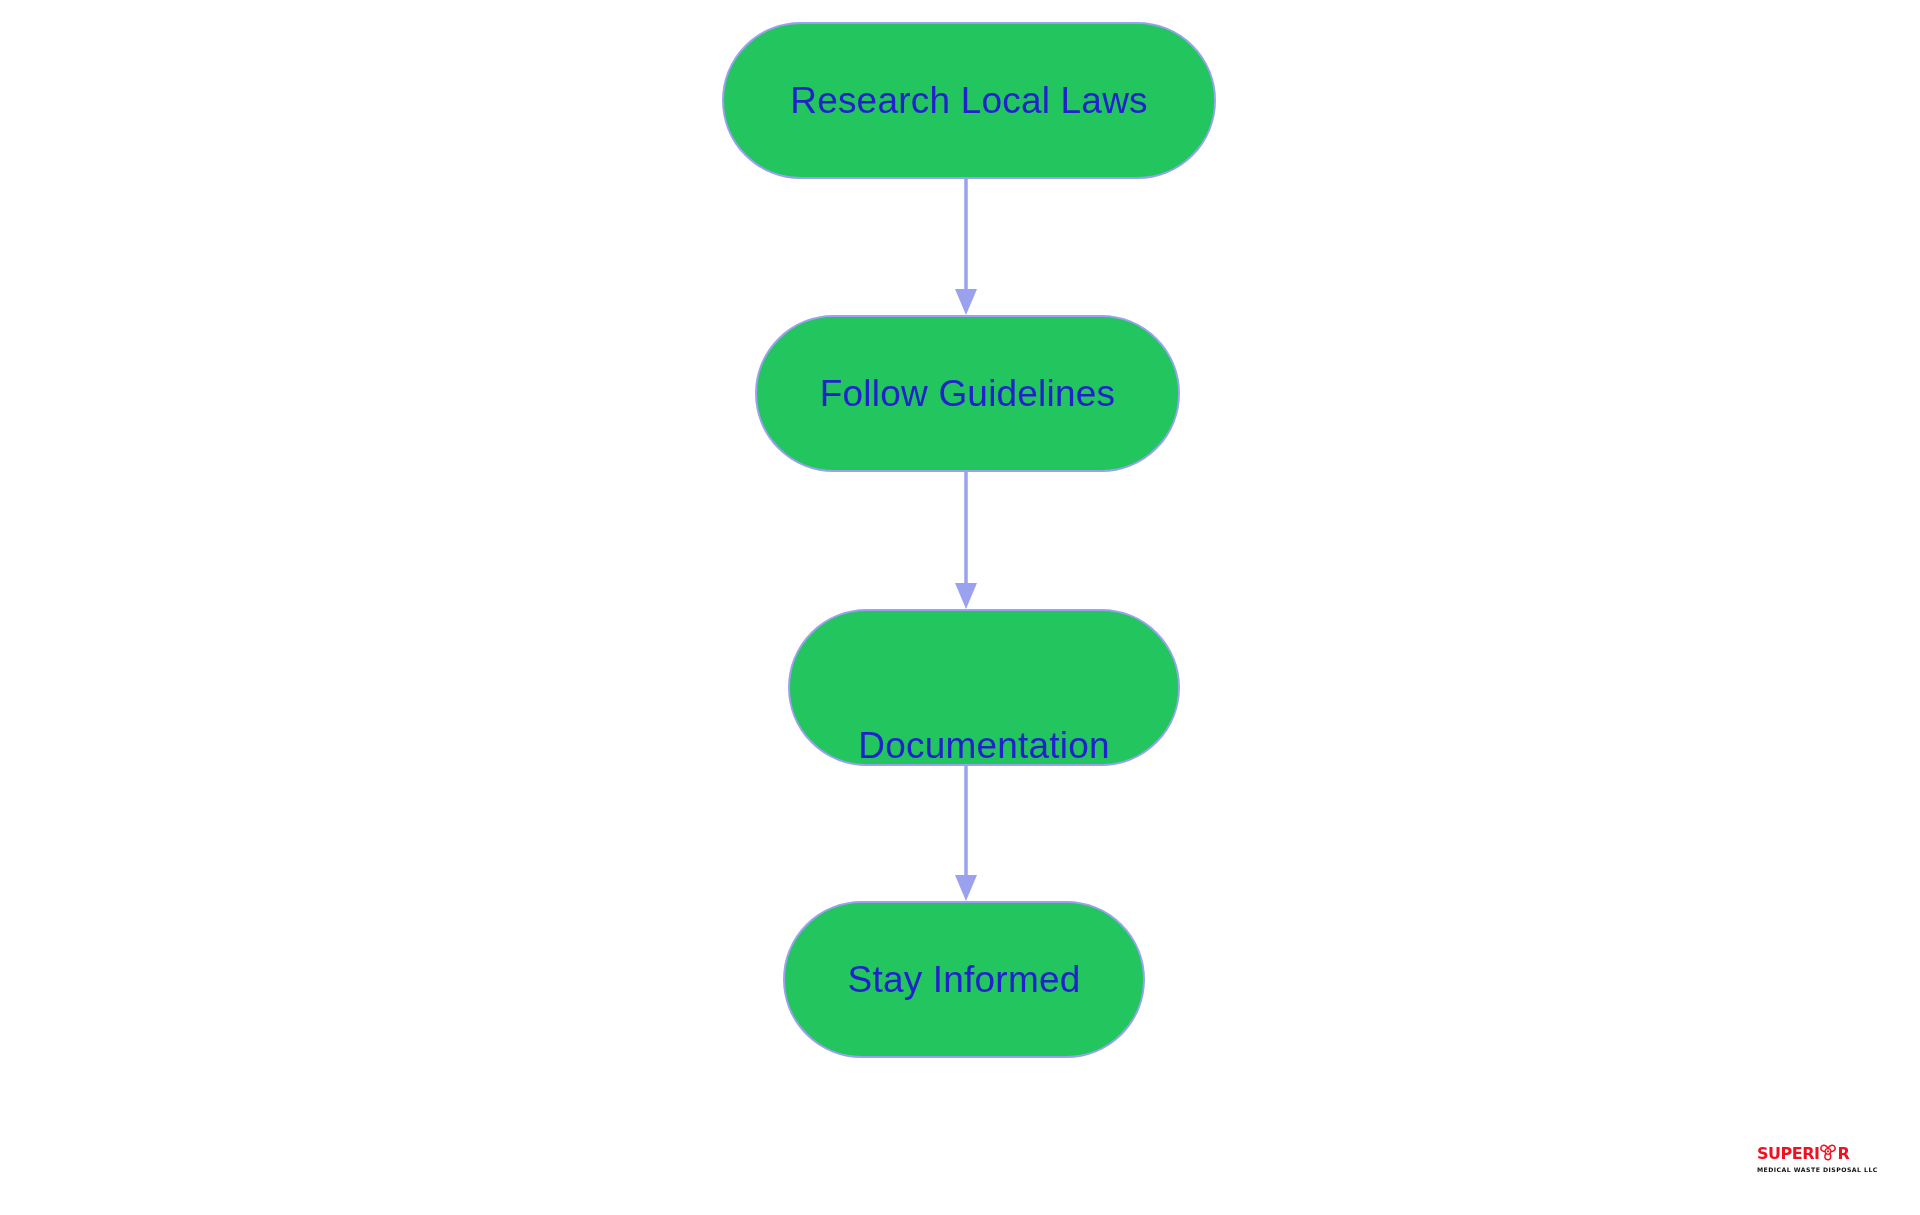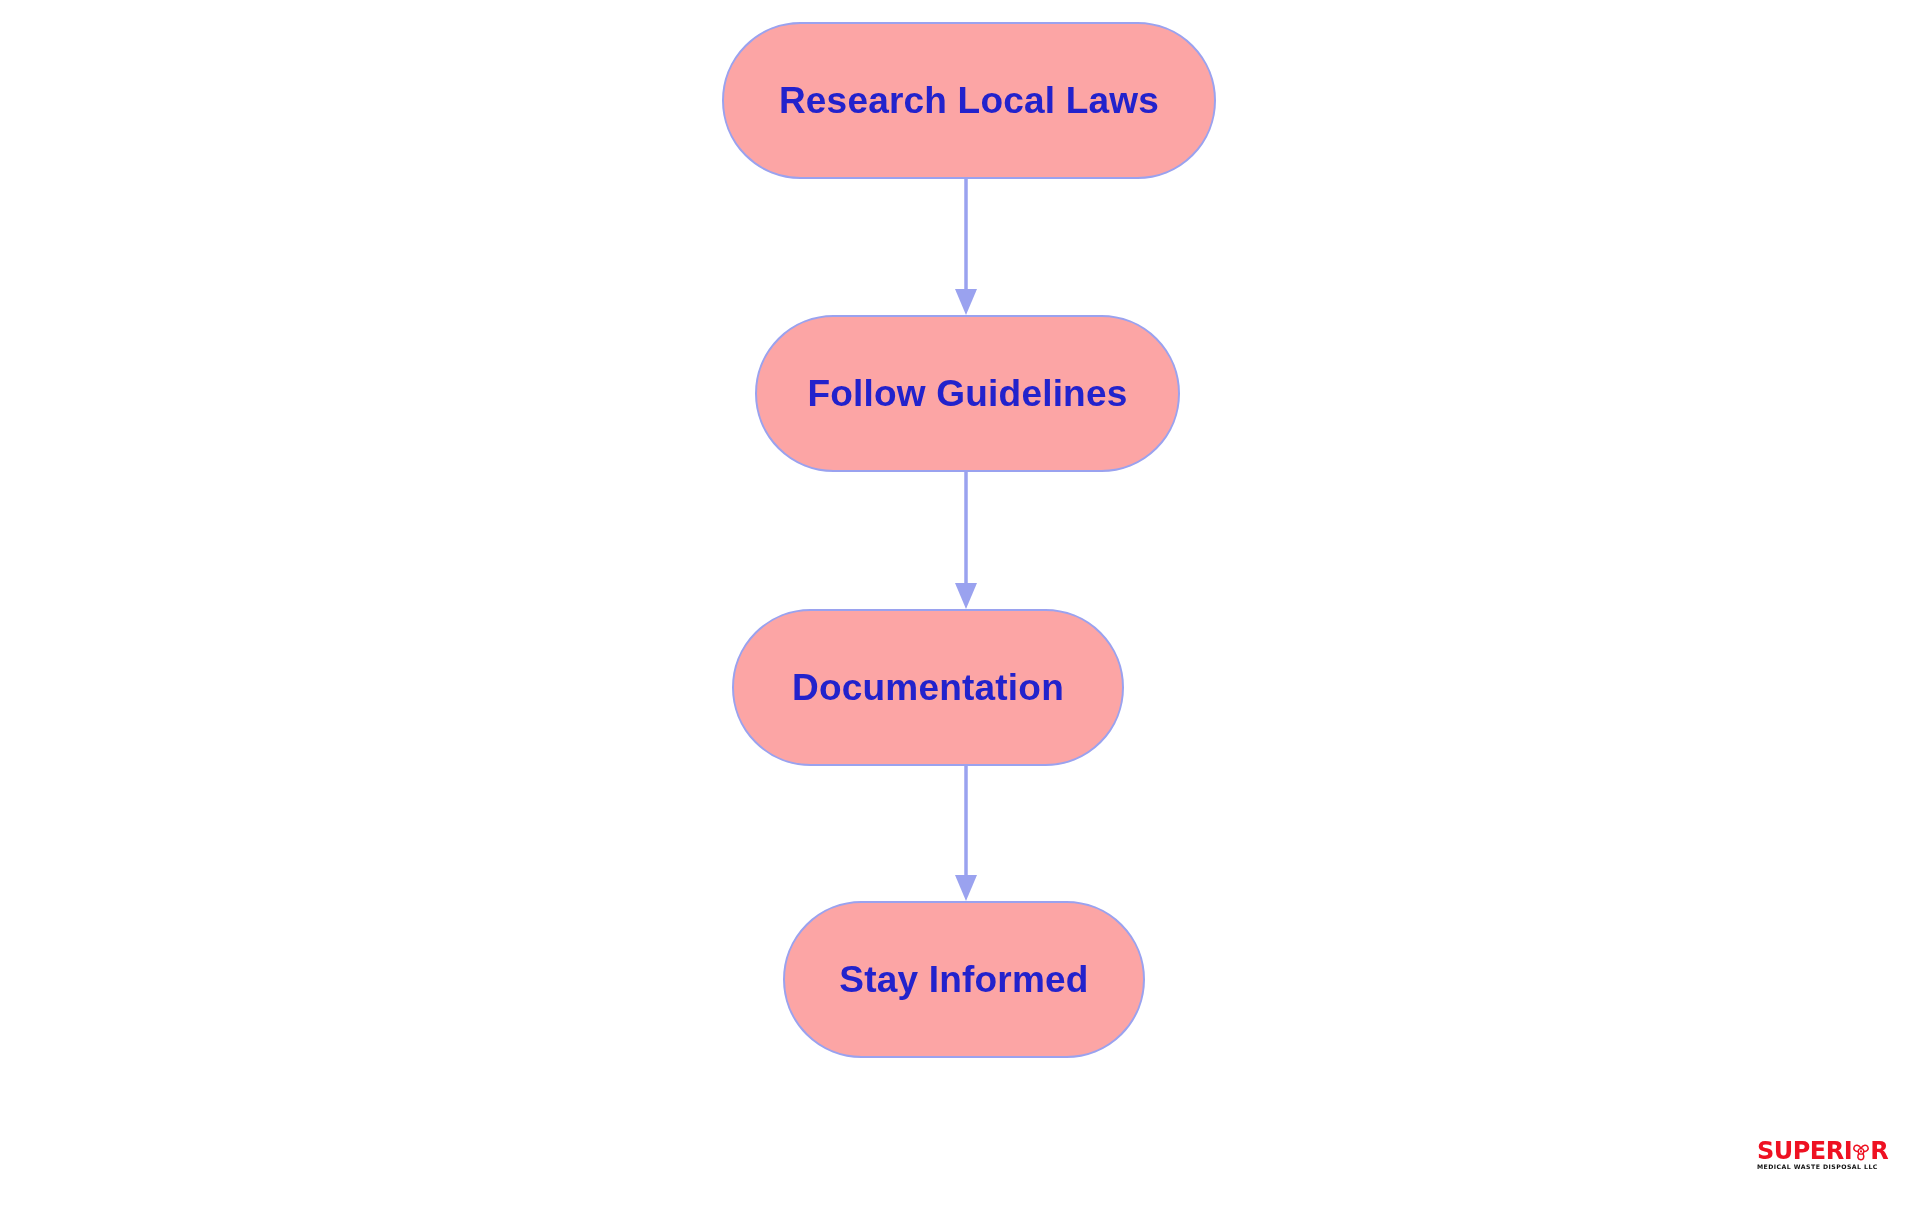--- a/index.html
+++ b/index.html
@@ -19,43 +19,43 @@
     position: absolute;
     inset: 0;
     width: 1920px;
     height: 1215px;
   }
 
   
   .node {
     position: absolute;
     box-sizing: border-box;
-    background: #fca5a5;
+    background: #22c55e;
     border: 2px solid #9aa2ef;
     border-radius: 999px;
     display: flex;
     align-items: center;
     justify-content: center;
     color: #2222cc;
     font-family: "Liberation Sans", sans-serif;
     font-size: 37px;
-    font-weight: 700;
+    font-weight: 400;
     letter-spacing: 0.2px;
     white-space: nowrap;
   }
 
   .node-label {
     display: block;
     line-height: 1;
     color: #2222cc;
   }
 
   #node-0 { left: 722px;  top: 22px;   width: 494px; height: 157px; }
   #node-1 { left: 755px;  top: 315px;  width: 425px; height: 157px; text-align: center; }
-  #node-2 { left: 732px;  top: 609px;  width: 392px; height: 157px; }
+  #node-2 { left: 788px;  top: 609px;  width: 392px; height: 157px; align-items: flex-end; }
   #node-3 { left: 783px;  top: 901px;  width: 362px; height: 157px; }
 
   
   .connector {
     position: absolute;
     left: 0;
     top: 0;
   }
 
   .edge-line {
@@ -75,21 +75,21 @@
     top: 1139px;
     width: 130px;
     height: 40px;
     user-select: none;
   }
   .wm-wordmark {
     position: relative;
     display: block;
     font-family: "DejaVu Sans", sans-serif;
     font-weight: 700;
-    font-size: 24px;
+    font-size: 16px;
     line-height: 24px;
     letter-spacing: -0.5px;
     color: #ee1122;
     white-space: nowrap;
   }
   .wm-part-a { color: #ee1122; }
   .wm-part-b { color: #ee1122; }
   .wm-biohazard {
     display: inline-block;
     width: 20px;

